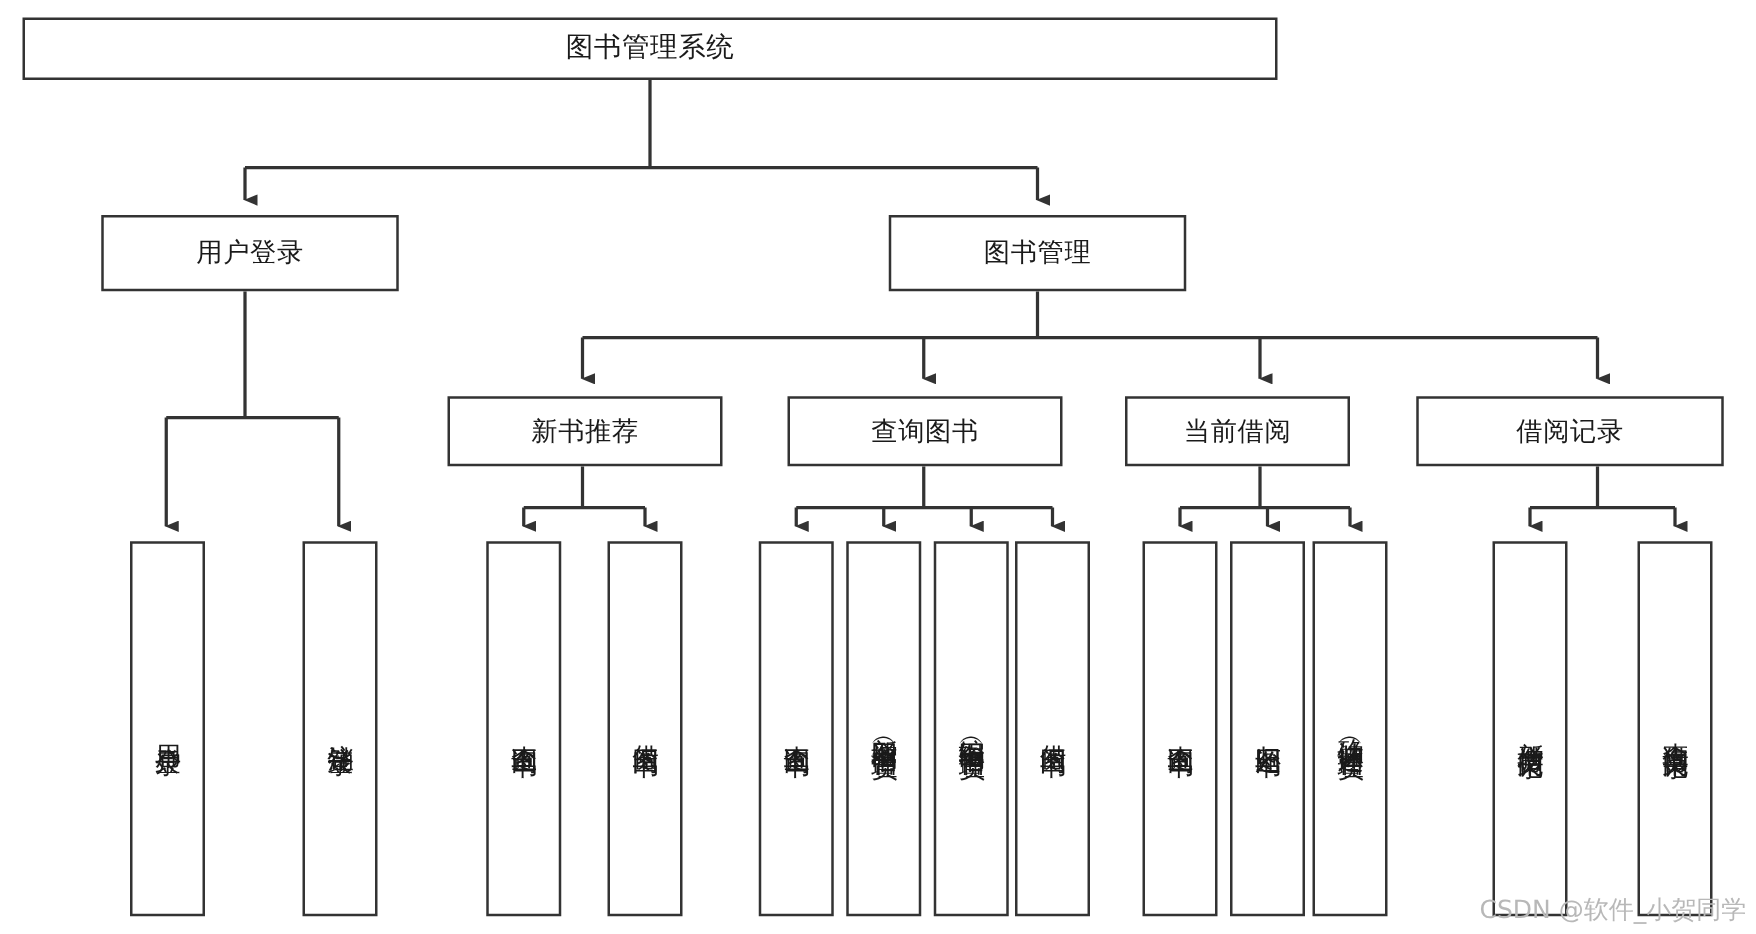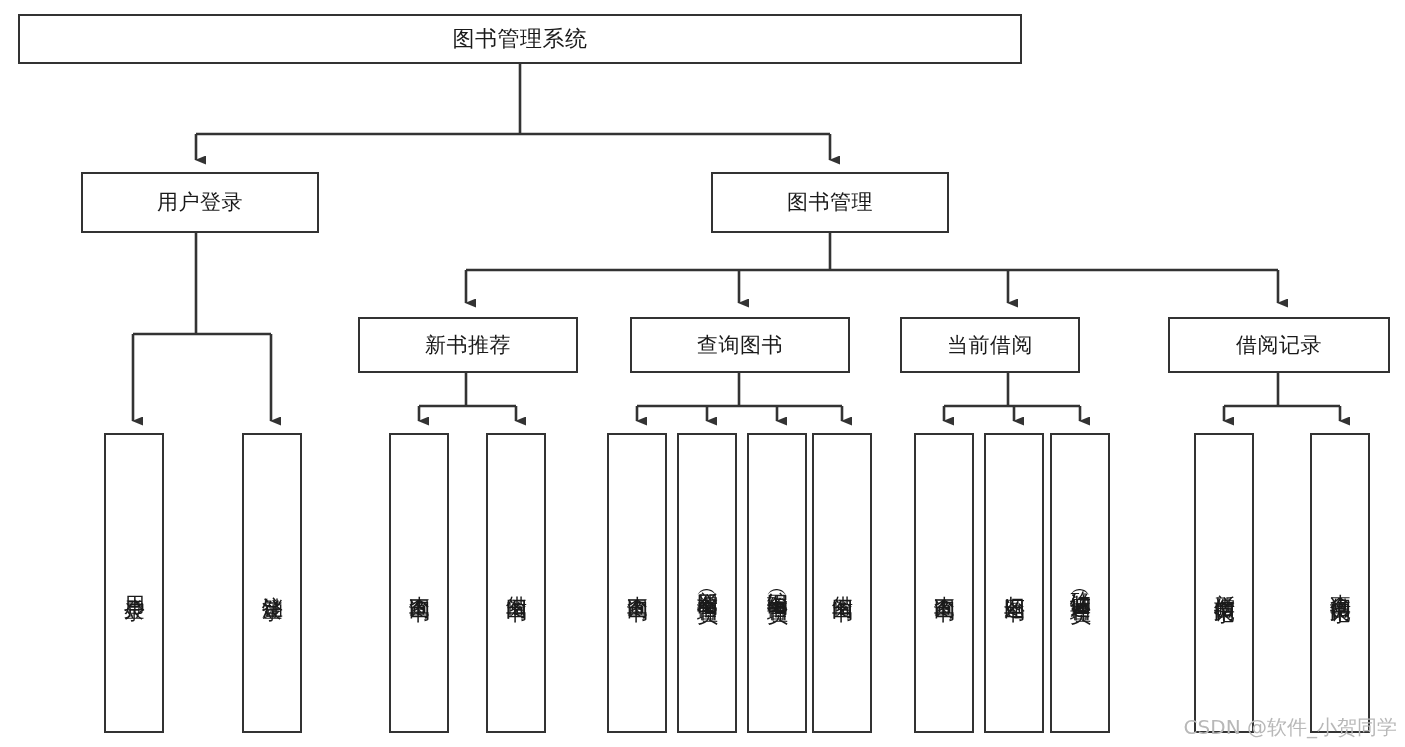--- a/index.html
+++ b/index.html
@@ -148,21 +148,21 @@
 
   <div class="node" style="left:358px; top:317px; width:220px; height:56px;">
     <span class="node-label">新书推荐</span>
   </div>
   <div class="node" style="left:630px; top:317px; width:220px; height:56px;">
     <span class="node-label">查询图书</span>
   </div>
   <div class="node" style="left:900px; top:317px; width:180px; height:56px;">
     <span class="node-label">当前借阅</span>
   </div>
-  <div class="node" style="left:1168px; top:317px; width:222px; height:56px;">
+  <div class="node" style="left:1133px; top:317px; width:246px; height:56px;">
     <span class="node-label">借阅记录</span>
   </div>
 
   <div class="node vertical" style="left:104px; top:433px; width:60px; height:300px;">
     <span class="node-label">用户登录</span>
   </div>
   <div class="node vertical" style="left:242px; top:433px; width:60px; height:300px;">
     <span class="node-label">注销登录</span>
   </div>
 

